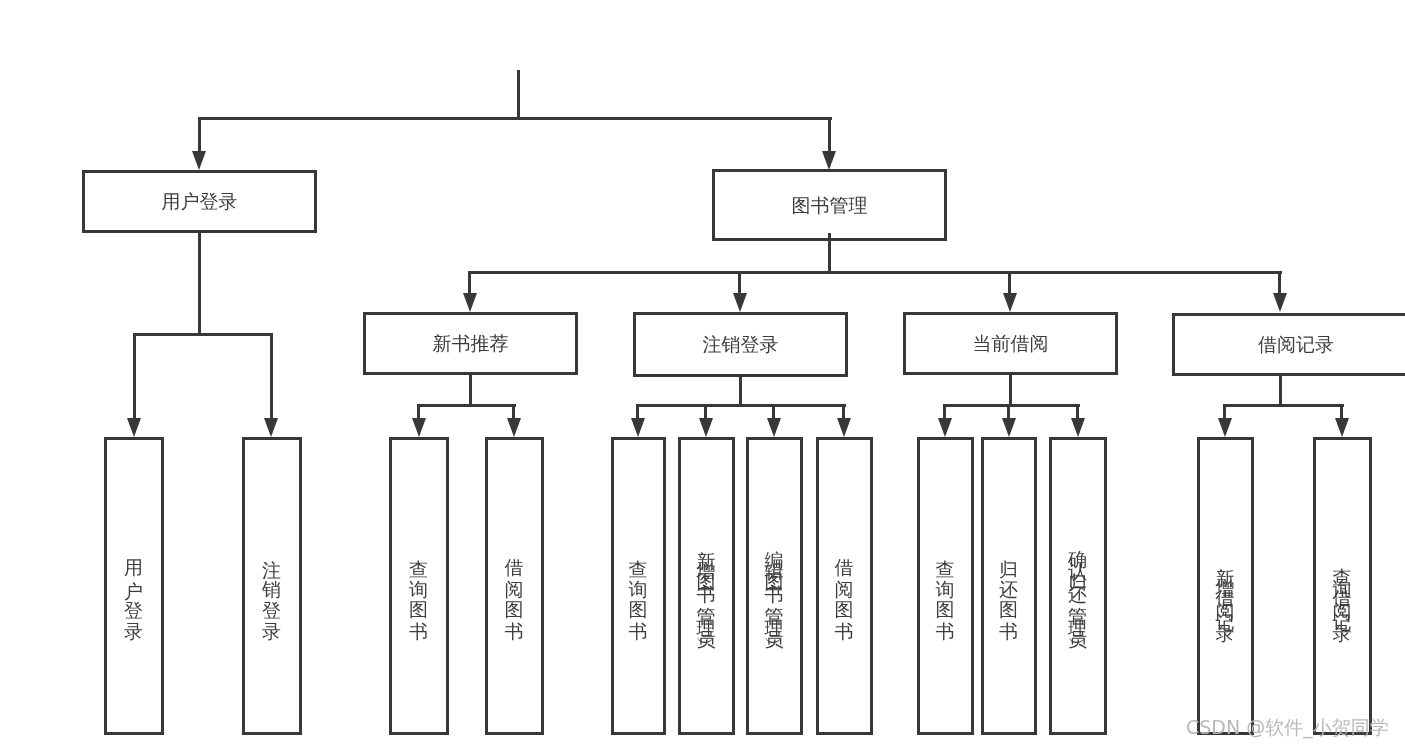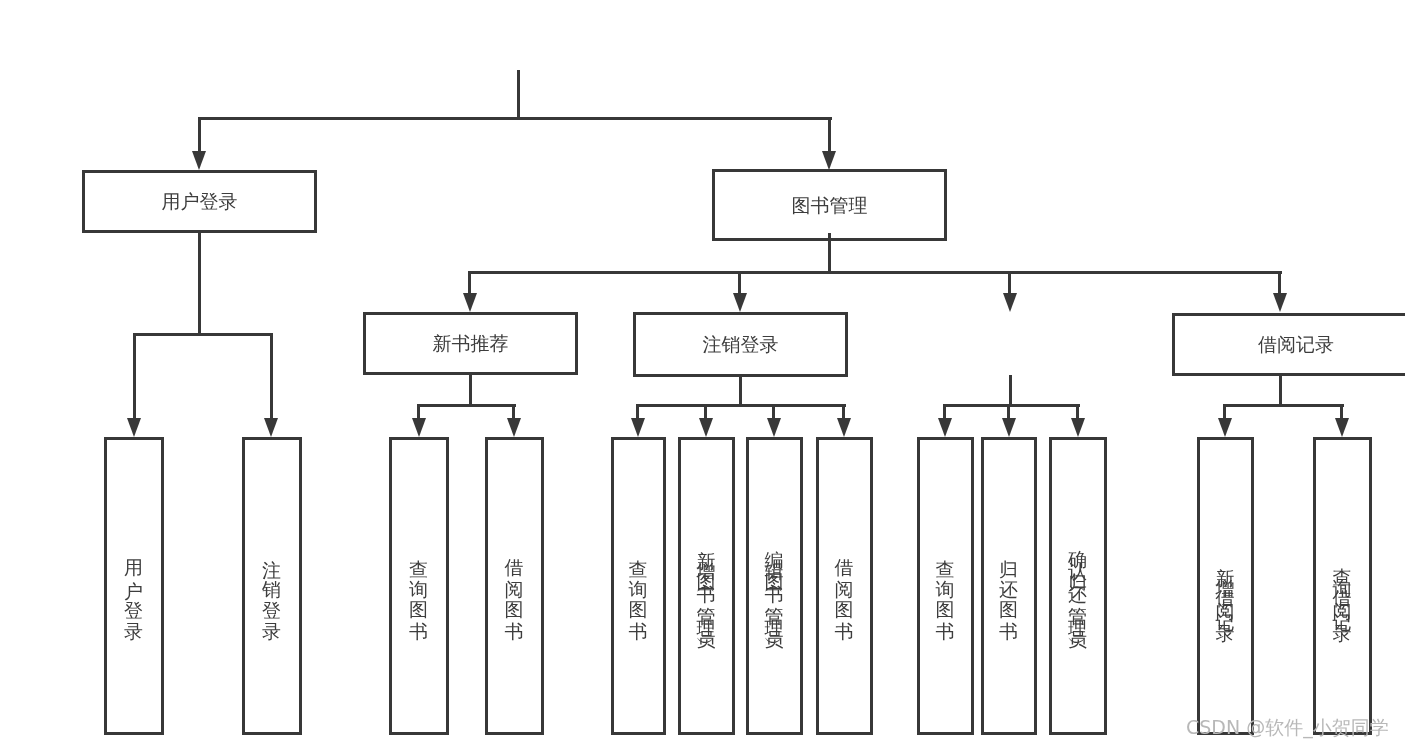--- a/index.html
+++ b/index.html
@@ -41,20 +41,23 @@
   </div>
   <div class="box" style="left:712px;top:169px;width:235px;height:72px">
     <span>图书管理</span>
   </div>
 
   <div class="box" style="left:363px;top:312px;width:215px;height:63px">
     <span>新书推荐</span>
   </div>
   <div class="box" style="left:633px;top:312px;width:215px;height:65px">
     <span>注销登录</span>
+  </div>
+  <div class="box" style="left:903px;top:312px;width:215px;height:63px">
+    <span>当前借阅</span>
   </div>
   <div class="box" style="left:1172px;top:313px;width:248px;height:63px">
     <span>借阅记录</span>
   </div>
 
   <div class="box leaf" style="left:104px;width:60px">
     <span class="leaf-label" style="letter-spacing: 1.1em;">用户登录</span>
   </div>
   <div class="box leaf" style="left:242px;width:60px">
     <span class="leaf-label" style="letter-spacing: 1.1em;">注销登录</span>

